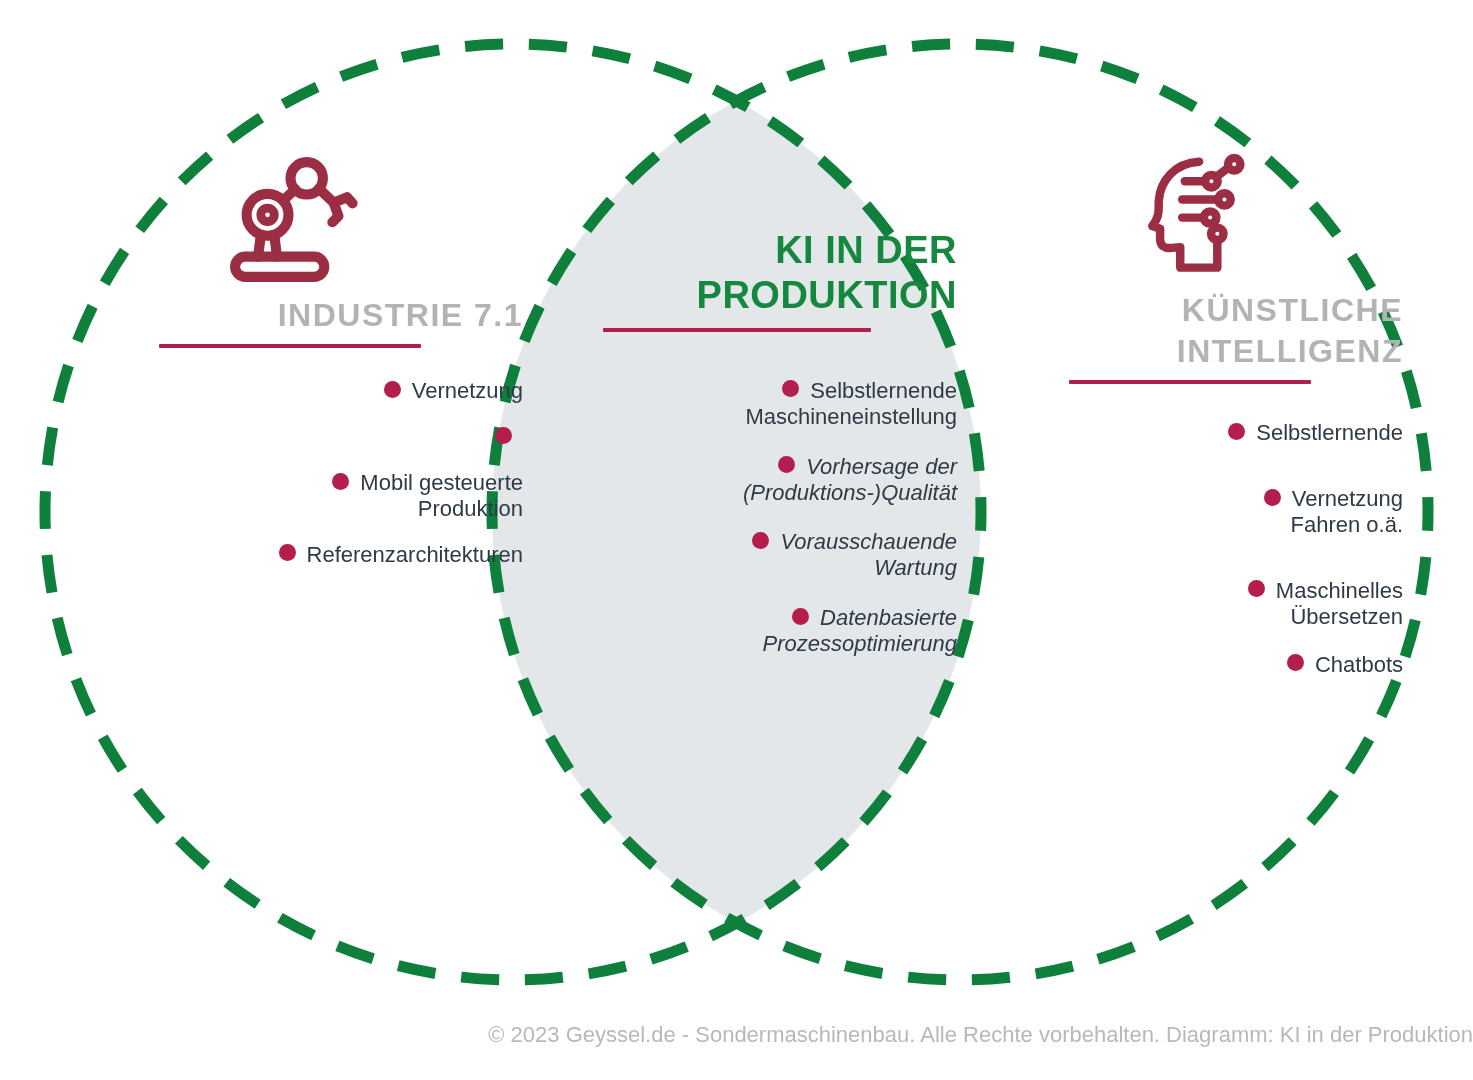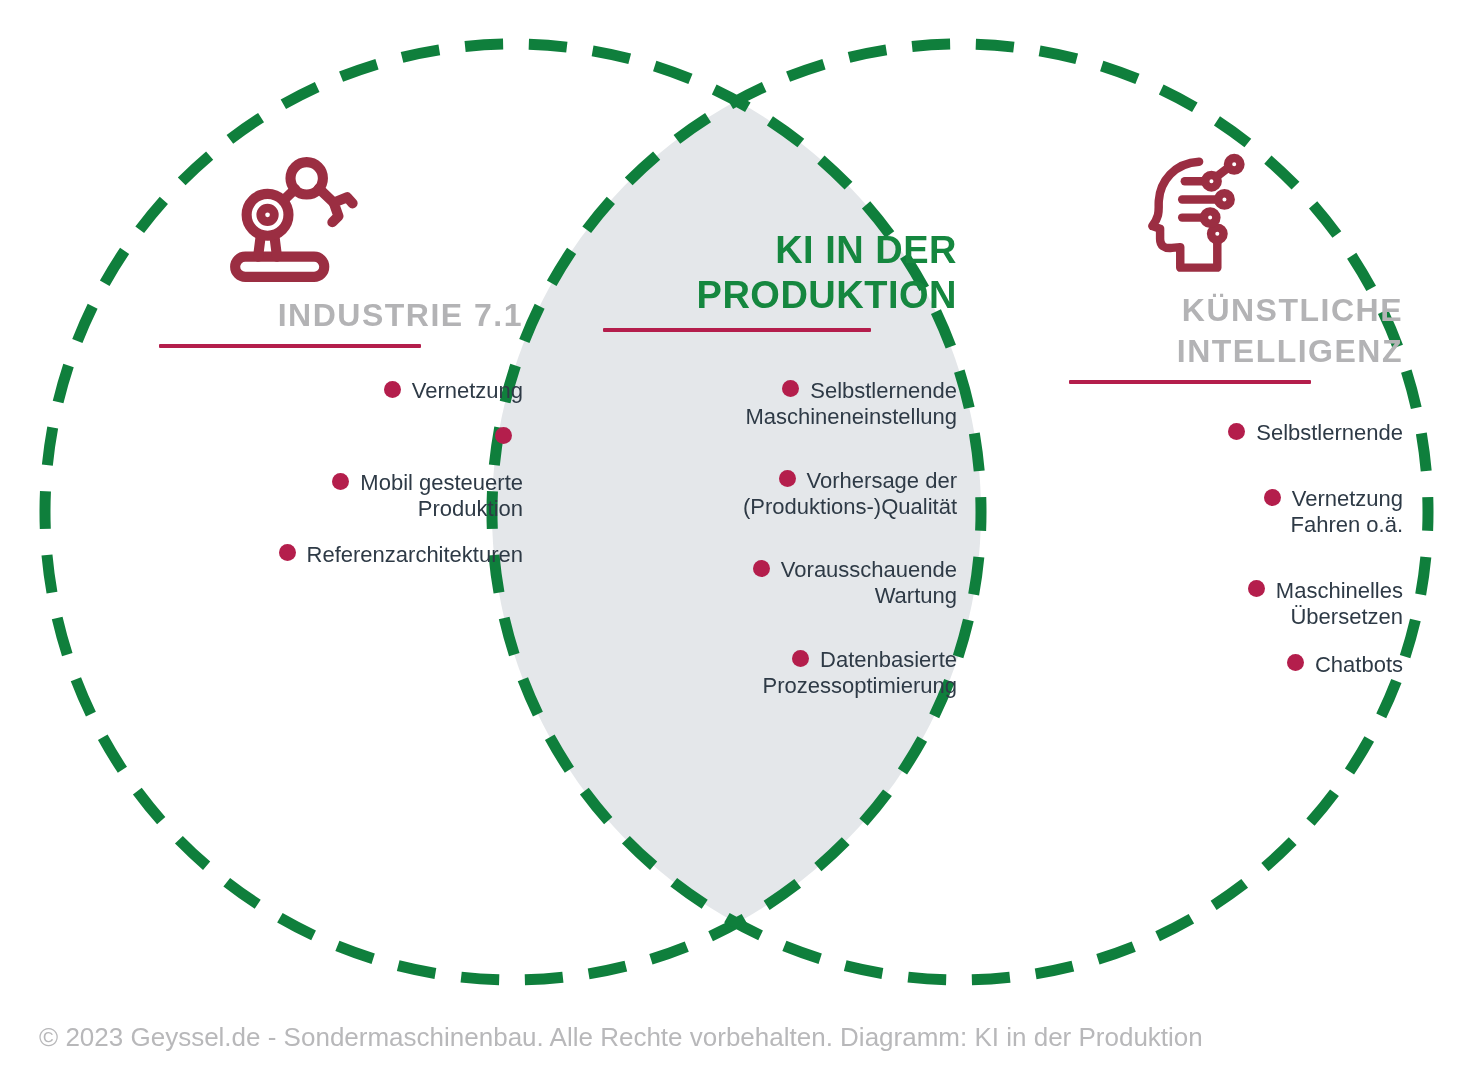--- a/index.html
+++ b/index.html
@@ -67,30 +67,30 @@
     background: var(--crimson, #b41e4c);
     margin-right: 11px;
     vertical-align: middle;
     position: relative;
     top: -3px;
   }
 
   .col-left .list   { margin-top: 30px; }
   .col-left .item + .item { margin-top: 20px; }
   .col-center .list { margin-top: 46px; }
-  .col-center .item + .item { margin-top: 38px; }
+  .col-center .item + .item { margin-top: 24px; font-style: italic; }
   .col-right .list  { margin-top: 36px; }
   .col-right .item + .item { margin-top: 40px; }
   .col-right .item:last-child { margin-top: 22px; }
 
   .footer {
     position: absolute;
     left: 0; right: 0; top: 1022px;
-    text-align: left;
-    font-size: 26px;
+    text-align: right;
+    font-size: 22px;
     color: var(--footer_gray, #b8b8ba);
     padding-left: 39px;
   }
 </style>
 </head>
 <body>
 
 <div class="canvas">
 
   <svg class="venn" width="1473" height="1080" viewBox="0 0 1473 1080">

